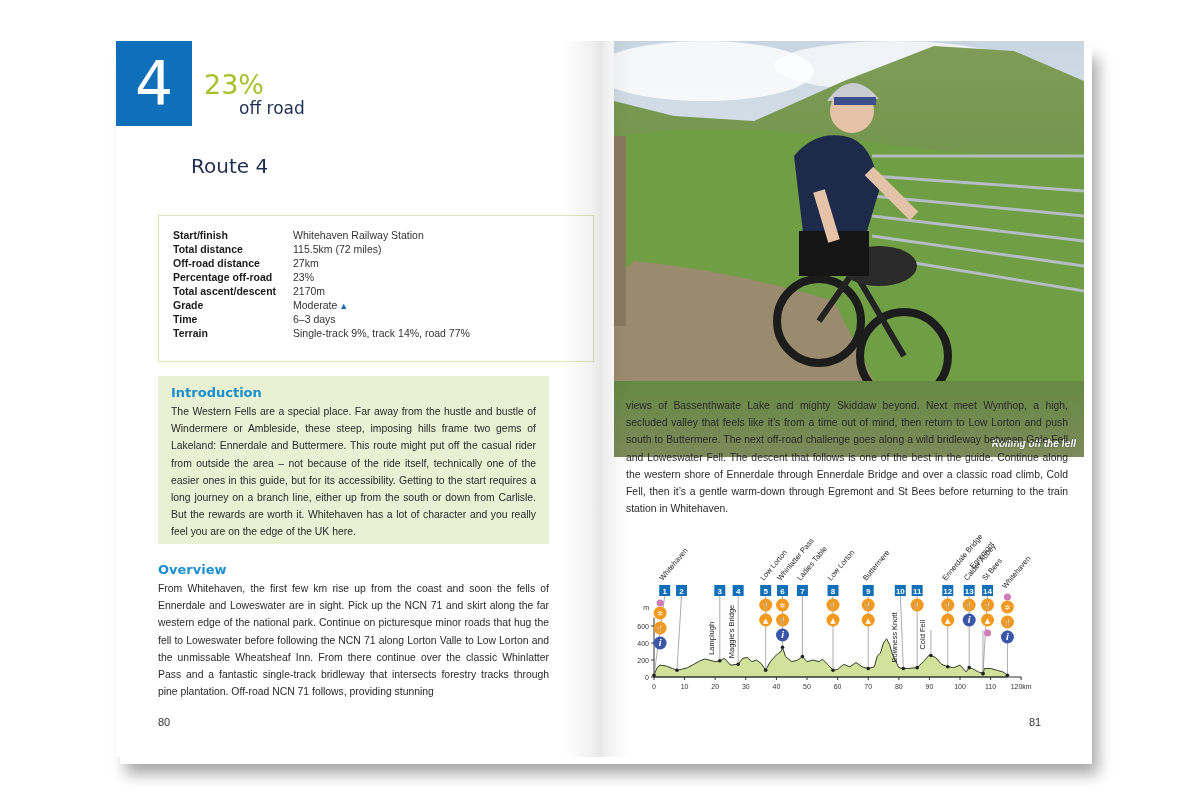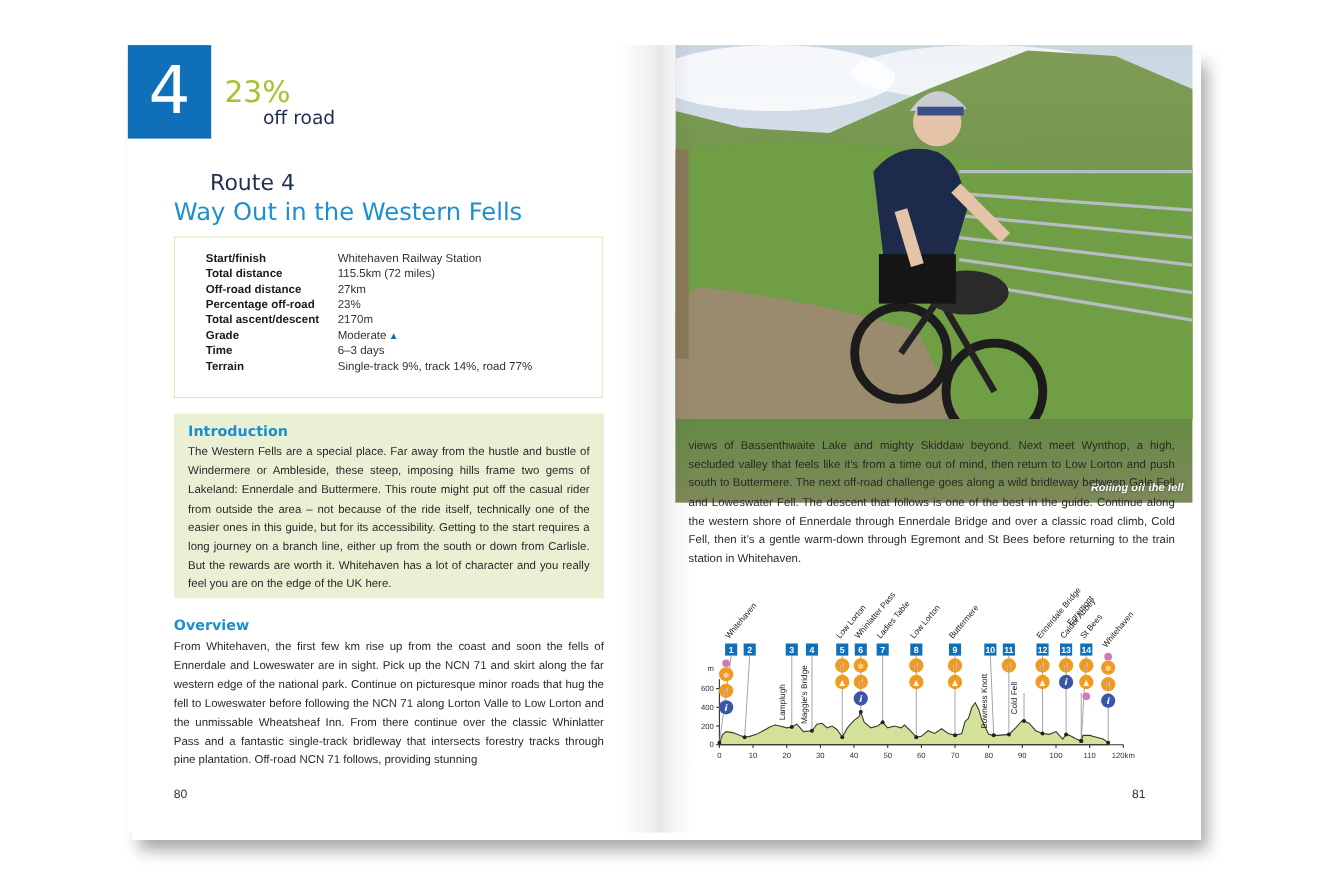--- a/index.html
+++ b/index.html
@@ -38,22 +38,22 @@
     font-family:"DejaVu Sans", sans-serif;
     margin-left:35px;
   }
   .route-label {
     position:absolute; left:42px; top:113px; color:#1f2d50; font-size:20px; font-family:"DejaVu Sans", sans-serif;margin-left:33px;
   }
   .route-title {
     position:absolute; left:42px; top:140px; color:#1b8fd0; font-size:22px; font-family:"DejaVu Sans", sans-serif;
   }
   .facts-box {
-    position:absolute; left:42px; top:174px; width:390px; height:147px;
-    border:1.5px solid #dfe6b9; box-sizing:border-box; padding:12px 0 0 28px;
+    position:absolute; left:42px; top:174px; width:436px; height:147px;
+    border:1.5px solid #dfe6b9; box-sizing:border-box; padding:12px 0 0 14px;
   }
   .fact-row { display:flex; height:14px; font-size:10.5px; line-height:14px; color:#222; }
   .fact-k { width:120px; font-weight:bold; color:#1a1a1a; }
   .fact-v { color:#333; }
   .grade-tri { color:#0f6fb8; font-size:9px; margin-left:2px; }
 
   .intro-box {
     position:absolute; left:42px; top:335px; width:391px; height:168px; background:#eaf0d4;
     box-sizing:border-box; padding:9px 13px 12px 13px;
   }
@@ -81,21 +81,20 @@
 </head>
 <body>
 
 <div class="spread-shadow"></div>
 
 <div class="page page-left">
   <div class="route-num">4</div>
   <div class="offroad-pct">23%</div>
   <div class="offroad-label">off road</div>
   <div class="route-label">Route 4</div>
-  <div class="route-title">Way Out in the Western Fells</div>
 
   <div class="facts-box">
     <div class="fact-row">
         <span class="fact-k">Start/finish</span>
         <span class="fact-v">Whitehaven Railway Station</span>
       </div>
     <div class="fact-row">
         <span class="fact-k">Total distance</span>
         <span class="fact-v">115.5km (72 miles)</span>
       </div>

